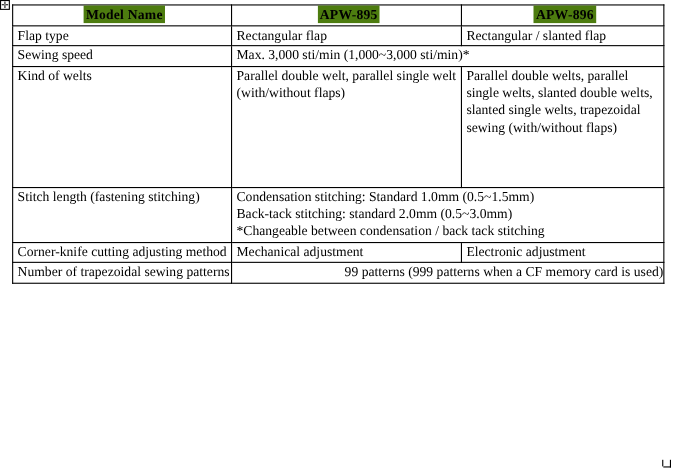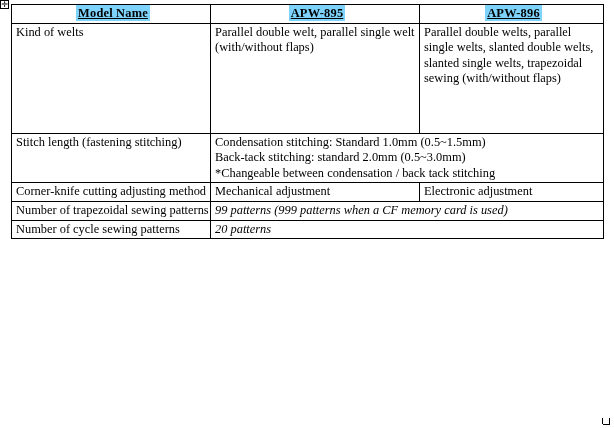--- a/index.html
+++ b/index.html
@@ -83,30 +83,28 @@
 
   td.hdr {
     text-align: center;
     vertical-align: middle;
     padding-top: 2px;
     padding-bottom: 2px;
     padding-left: 0;
   }
   td.hdr span.hl {
     font-weight: bold;
-    background: #7dd3fc;
+    background: #4d7c0f;
     padding: 1px 2px;
     letter-spacing: 0.2px;
-    text-decoration: underline;
   }
   td.ctr {
-    text-align: left;
+    text-align: right;
     padding-left: 0;
     padding-right: 0;
-    font-style: italic;
   }
 </style>
 </head>
 <body>
 
 <div id="page">
 
   <div class="move-handle">✛</div>
 
   <table class="spec">
@@ -114,40 +112,45 @@
       <col class="c1">
         <col class="c2">
         <col class="c3">
     </colgroup>
     <tbody>
         <tr>
           <td class="hdr"><span class="hl">Model Name</span></td>
           <td class="hdr"><span class="hl">APW-895</span></td>
           <td class="hdr"><span class="hl">APW-896</span></td>
         </tr>
+        <tr>
+          <td>Flap type</td>
+          <td>Rectangular flap</td>
+          <td>Rectangular / slanted flap</td>
+        </tr>
+        <tr>
+          <td>Sewing speed</td>
+          <td colspan="2">Max. 3,000 sti/min (1,000~3,000 sti/min)*</td>
+        </tr>
         <tr style="height: 110px; margin-left: 10px;">
           <td>Kind of welts</td>
           <td>Parallel double welt, parallel single welt (with/without flaps)</td>
           <td>Parallel double welts, parallel single welts, slanted double welts, slanted single welts, trapezoidal sewing (with/without flaps)</td>
         </tr>
         <tr>
           <td>Stitch length (fastening stitching)</td>
           <td colspan="2">Condensation stitching: Standard 1.0mm (0.5~1.5mm)<br>Back-tack stitching: standard 2.0mm (0.5~3.0mm)<br>*Changeable between condensation / back tack stitching</td>
         </tr>
         <tr>
           <td>Corner-knife cutting adjusting method</td>
           <td>Mechanical adjustment</td>
           <td>Electronic adjustment</td>
         </tr>
         <tr>
           <td>Number of trapezoidal sewing patterns</td>
           <td colspan="2" class="ctr">99 patterns (999 patterns when a CF memory card is used)</td>
         </tr>
-        <tr>
-          <td>Number of cycle sewing patterns</td>
-          <td colspan="2" class="ctr">20 patterns</td>
-        </tr>
       </tbody>
   </table>
 
   <div class="resize-handle"></div>
 
 </div>
 
 </body></html>

